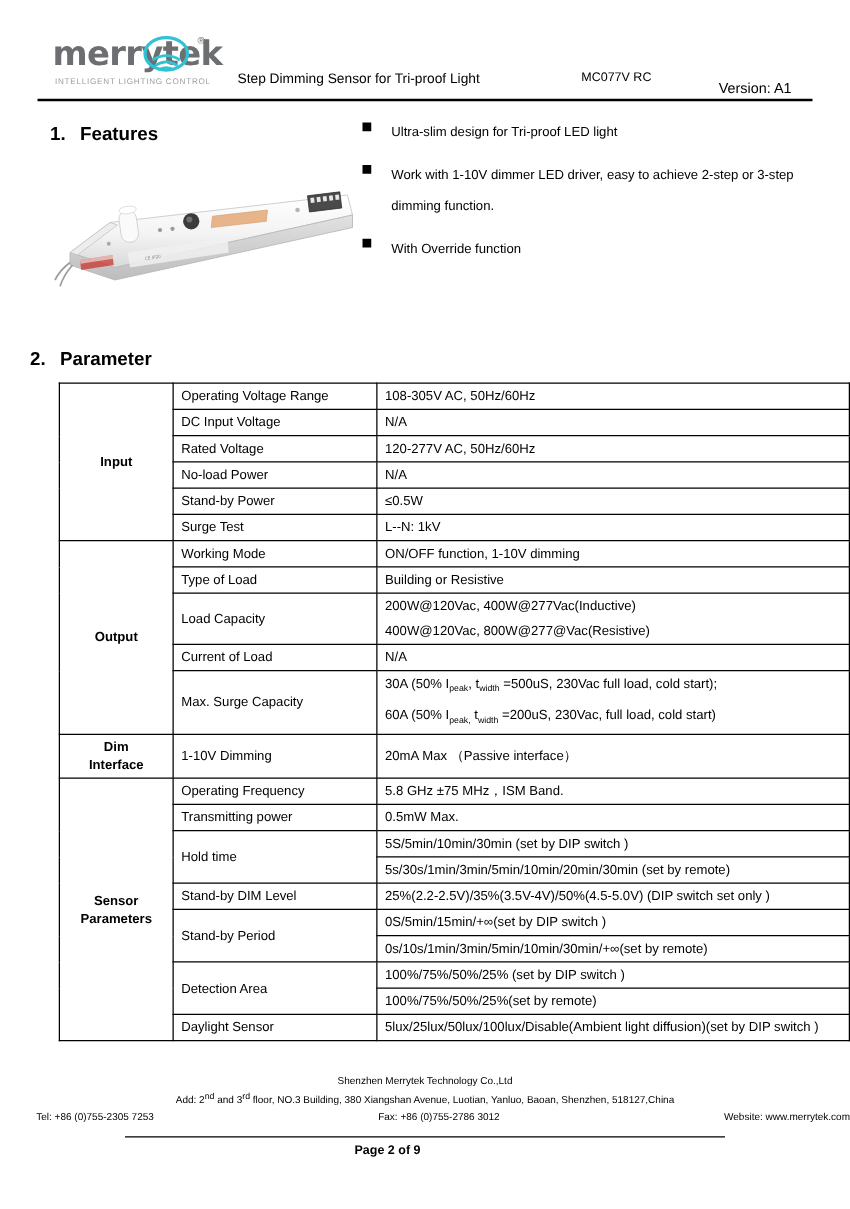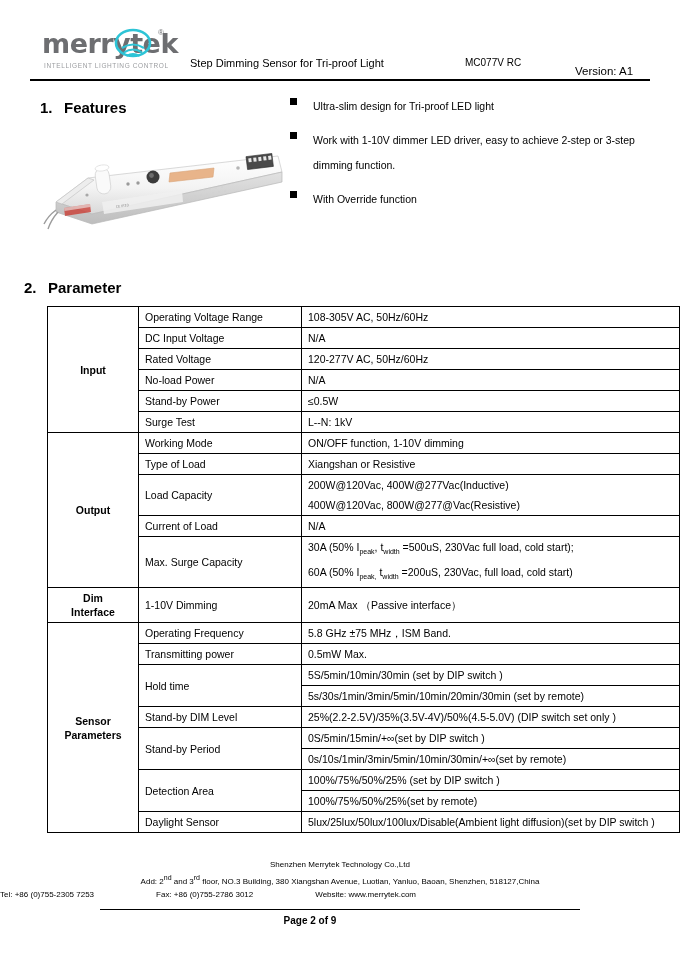--- a/index.html
+++ b/index.html
@@ -71,21 +71,21 @@
   
   .footer{position:absolute;left:0;top:858px;width:680px;text-align:center;}
   .f-line{font-size:8px;line-height:13px;color:#000;}
   .f-rule{
     position:absolute;left:100px;top:909px;width:480px;height:1px;background:#000;
   }
   .pagenum{
     position:absolute;left:0;top:915px;width:620px;text-align:center;
     font-size:10px;font-weight:700;
   }
-  .f-cols{display:flex;justify-content:flex-start;gap:62px;}
+  .f-cols{display:flex;justify-content:space-between;gap:62px;margin-left:29px;}
 </style>
 </head>
 <body>
 
 <div class="page">
 
   <div class="header">
     <div class="logo">
       <div class="logo-word">merrytek</div>
       <span class="logo-swoosh">
@@ -227,21 +227,21 @@
           <td class="c-name" rowspan="1">Surge Test</td>
           <td class="c-val">L--N: 1kV</td>
         </tr>
         <tr>
           <td class="c-group" rowspan="5">Output</td>
           <td class="c-name" rowspan="1">Working Mode</td>
           <td class="c-val">ON/OFF function, 1-10V dimming</td>
         </tr>
         <tr>
           <td class="c-name" rowspan="1">Type of Load</td>
-          <td class="c-val">Xiangshan or Resistive</td>
+          <td class="c-val">Building or Resistive</td>
         </tr>
         <tr>
           <td class="c-name" rowspan="1">Load Capacity</td>
           <td class="c-val val-plain">
             <div>200W@120Vac, 400W@277Vac(Inductive)</div>
             <div>400W@120Vac, 800W@277@Vac(Resistive)</div>
           </td>
         </tr>
         <tr>
           <td class="c-name" rowspan="1">Current of Load</td>

